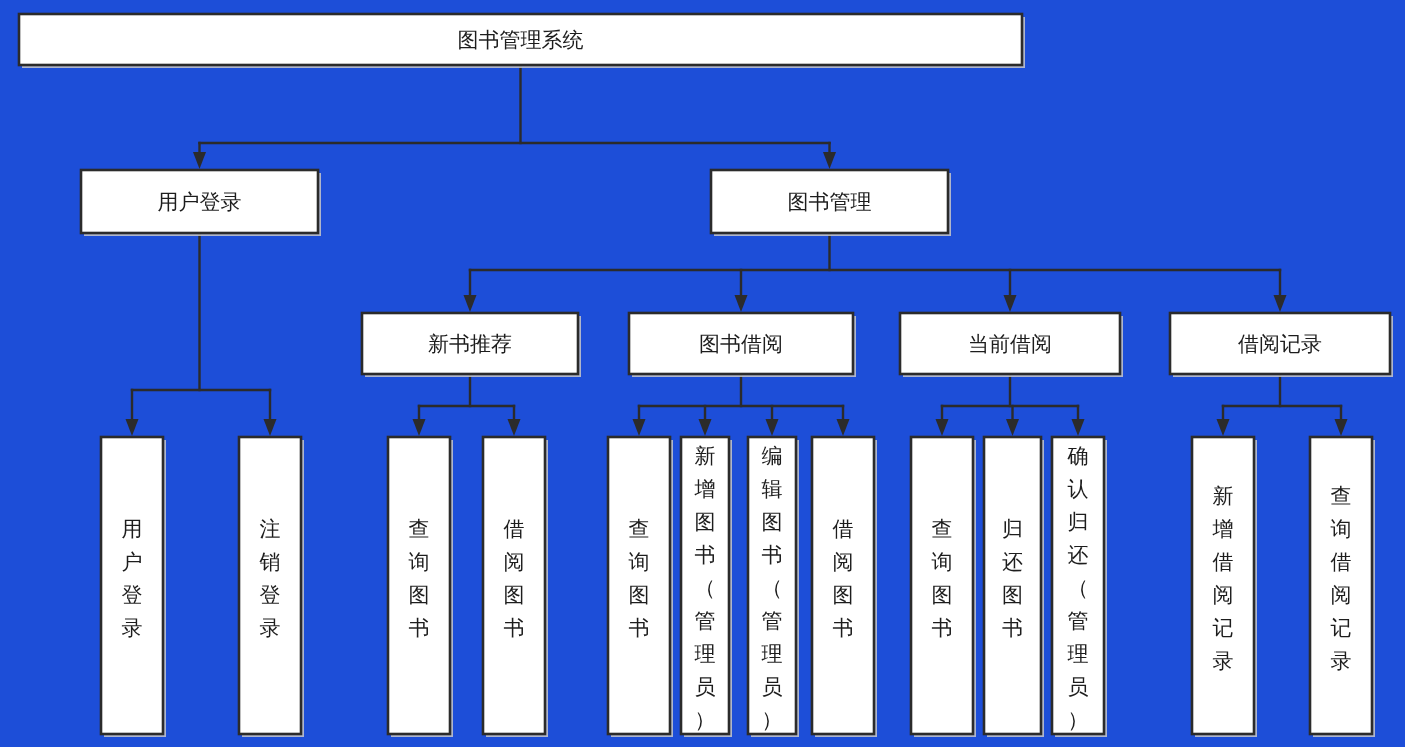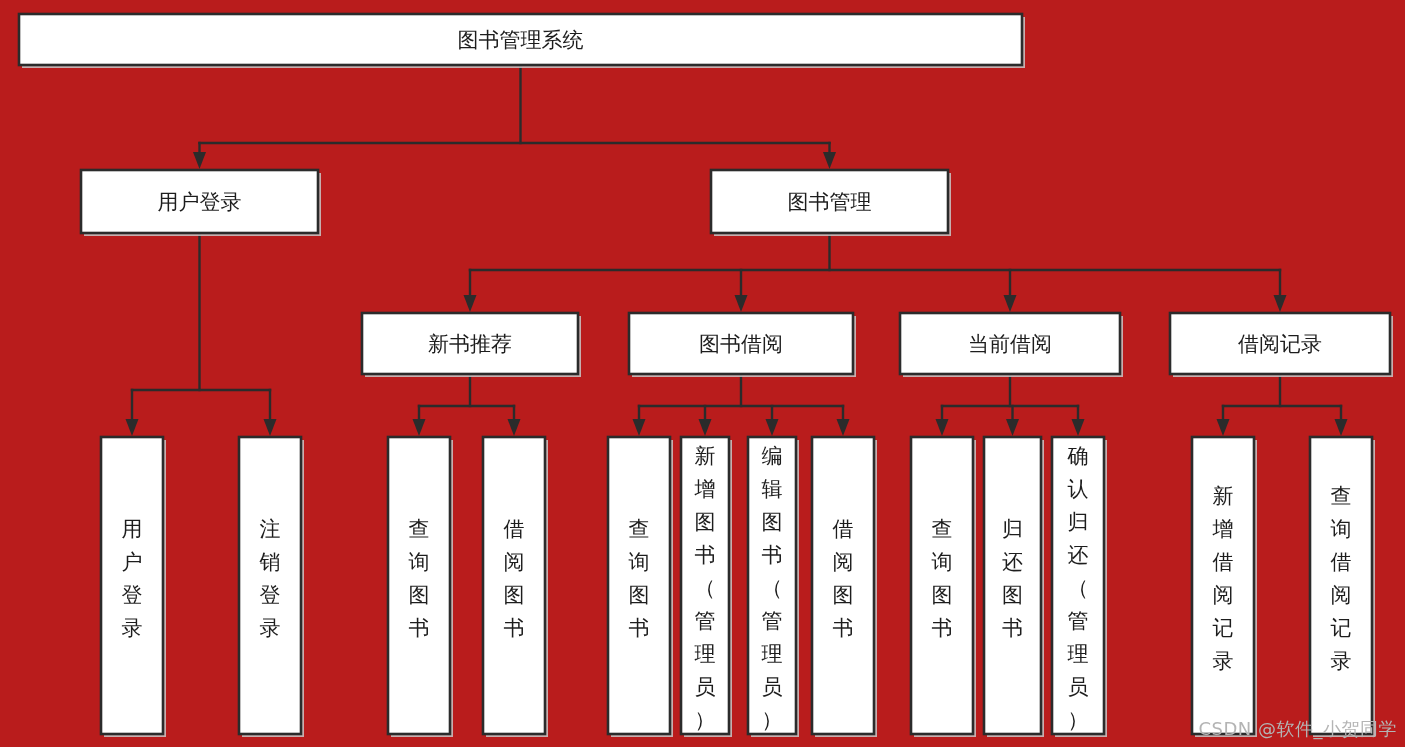--- a/index.html
+++ b/index.html
@@ -7,21 +7,21 @@
     padding: 0;
     background: #ffffff;
   }
   body {
     font-family: "Liberation Sans", "DejaVu Sans", sans-serif;
   }
   #diagram-root {
     position: relative;
     width: 1405px;
     height: 747px;
-    background: #b91c1c;
+    background: #1d4ed8;
     overflow: hidden;
   }
   svg.diagram-canvas {
     position: absolute;
     left: 0;
     top: 0;
     width: 1405px;
     height: 747px;
   }
   .node-rect {
@@ -235,14 +235,13 @@
           <rect class="node-rect" x="1192" y="437" width="62" height="297"></rect>
           <text class="node-label-vertical" x="1223" y="0"><tspan x="1223" y="503">新</tspan><tspan x="1223" y="536">增</tspan><tspan x="1223" y="569">借</tspan><tspan x="1223" y="602">阅</tspan><tspan x="1223" y="635">记</tspan><tspan x="1223" y="668">录</tspan></text>
         </g>
         <g>
           <rect class="node-shadow" x="1313" y="440" width="62" height="297"></rect>
           <rect class="node-rect" x="1310" y="437" width="62" height="297"></rect>
           <text class="node-label-vertical" x="1341" y="0"><tspan x="1341" y="503">查</tspan><tspan x="1341" y="536">询</tspan><tspan x="1341" y="569">借</tspan><tspan x="1341" y="602">阅</tspan><tspan x="1341" y="635">记</tspan><tspan x="1341" y="668">录</tspan></text>
         </g>
       </g>
   </svg>
-  <div class="watermark-text">CSDN @软件_小贺同学</div>
 </div>
 
 </body></html>

